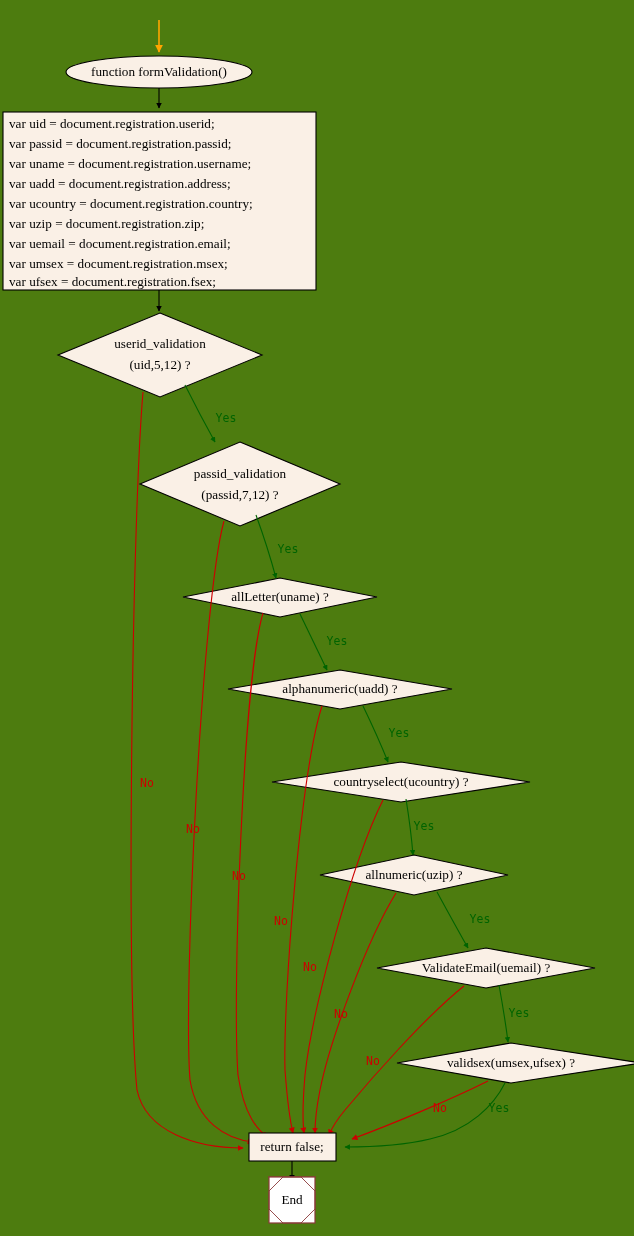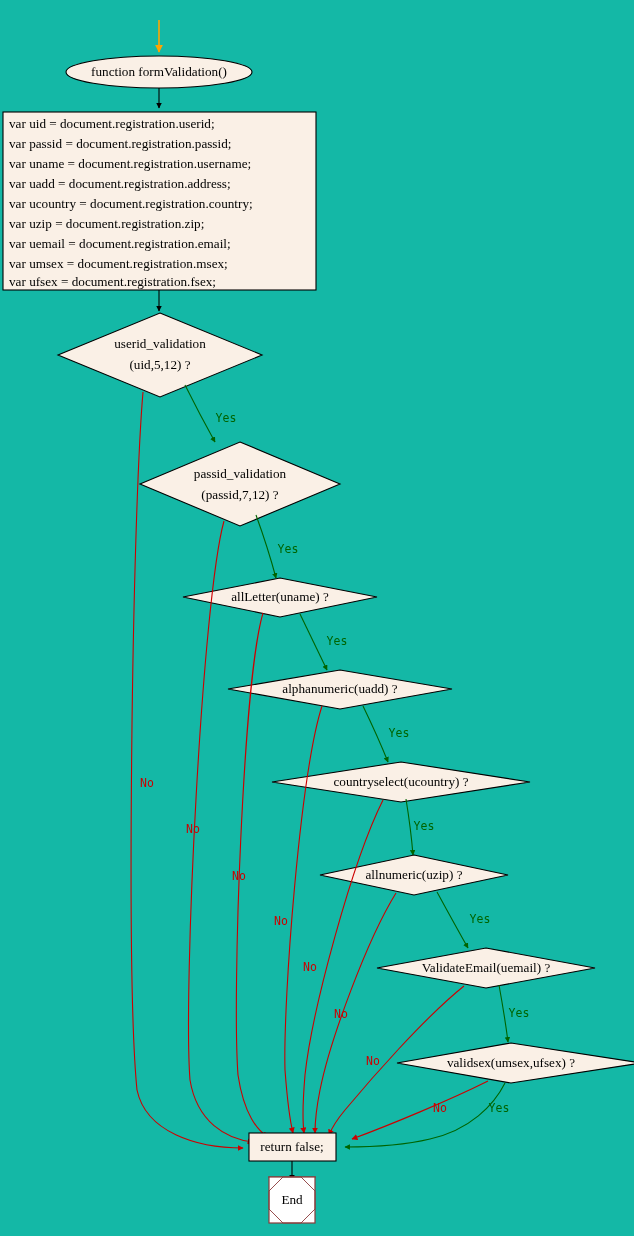--- a/index.html
+++ b/index.html
@@ -10,21 +10,21 @@
   body {
     width: 634px;
     height: 1236px;
     font-family: "Liberation Serif", "DejaVu Serif", serif;
     overflow: hidden;
   }
   #flowchart-root {
     position: relative;
     width: 634px;
     height: 1236px;
-    background: #14b8a6;
+    background: #4d7c0f;
   }
   svg#chart-svg {
     display: block;
     width: 634px;
     height: 1236px;
   }
   .node-shape {
     fill: #faf0e6;
     stroke: #000000;
     stroke-width: 1.1;

